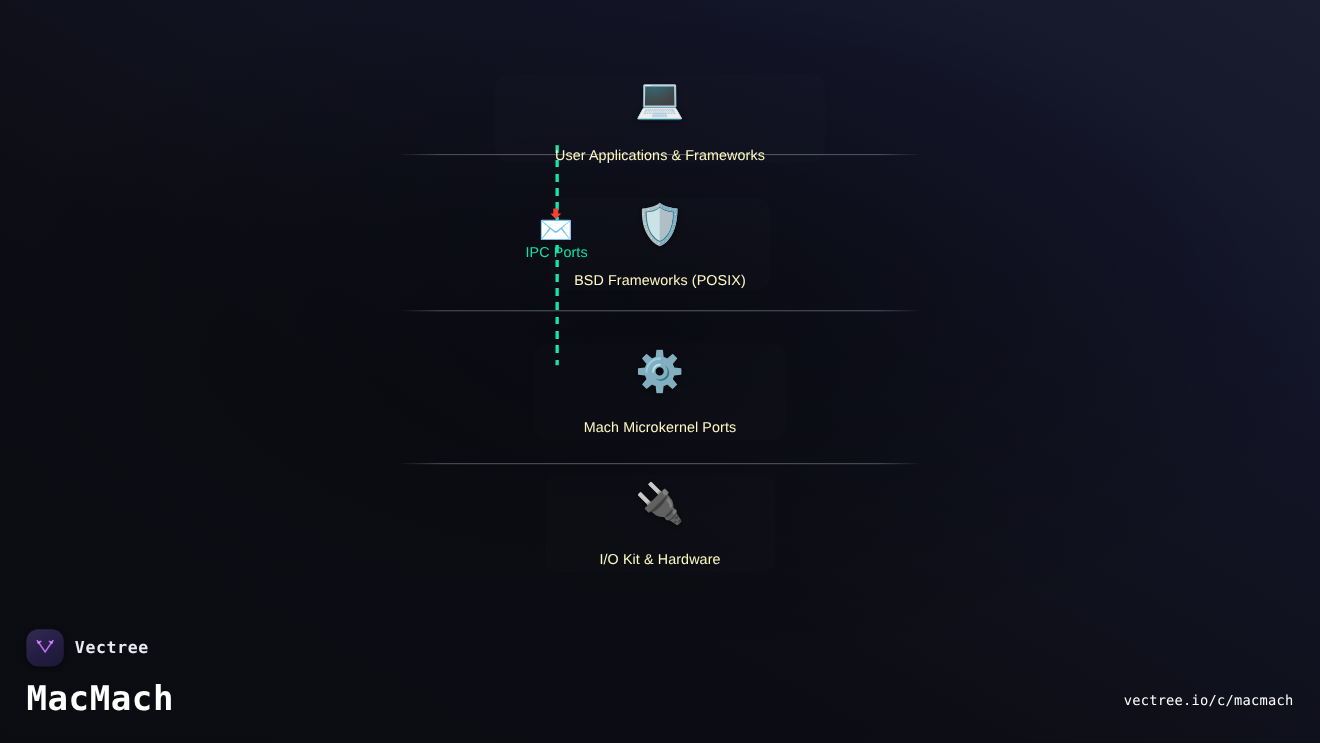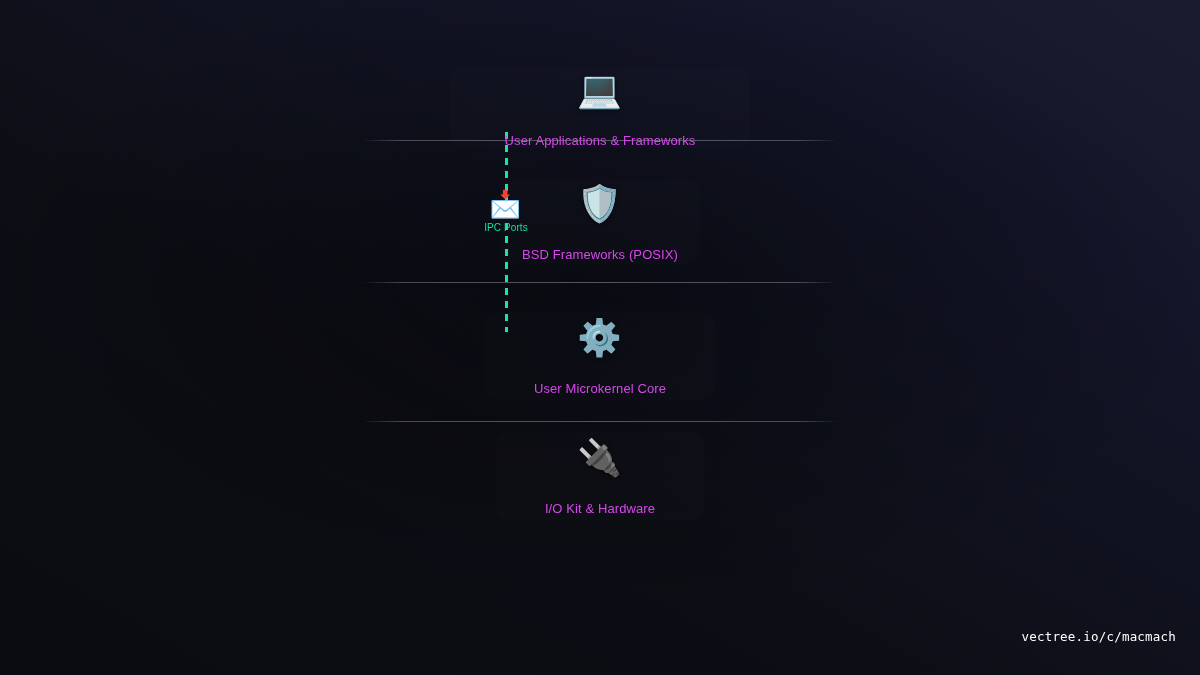--- a/index.html
+++ b/index.html
@@ -70,42 +70,42 @@
     background:rgba(255,255,255,0.012);
   }
   .node .glyph {
     font-size:36px; line-height:42px;
     filter:drop-shadow(0 1px 2px rgba(0,0,0,0.6));
     user-select:none;
   }
   .node .label {
     margin-top:22px;
     font-size:13px;
-    color:#d946ef;
+    color:#fef9c3;
     white-space:nowrap;
     letter-spacing:0.1px;
   }
 
   #node-userapps { left:85px; top:28px; width:300px; height:80px; }
   #node-bsd      { left:135px; top:140px; width:200px; height:84px; }
   #node-mach     { left:120px; top:272px; width:230px; height:88px; }
   #node-iokit    { left:130px; top:392px; width:210px; height:88px; }
 
   
   #node-ipc {
     position:absolute;
     left:108px; top:148px;
     width:66px; height:62px;
     display:flex; flex-direction:column;
     align-items:center; justify-content:flex-start;
   }
   #node-ipc .glyph { font-size:26px; line-height:32px; }
   #node-ipc .label {
     margin-top:2px;
-    font-size:10px;
+    font-size:13px;
     color:#14e0a0;
     white-space:nowrap;
     letter-spacing:0.1px;
   }
 
   
   #brand { position:absolute; left:24px; bottom:22px; }
 
   #brand-row { display:flex; align-items:center; gap:10px; }
 
@@ -167,26 +167,45 @@
       <span class="label">BSD Frameworks (POSIX)</span>
     </div>
 
     <div id="node-ipc">
       <span class="glyph">📩</span>
       <span class="label">IPC Ports</span>
     </div>
 
     <div class="node" id="node-mach">
       <span class="glyph">⚙️</span>
-      <span class="label">User Microkernel Core</span>
+      <span class="label">Mach Microkernel Ports</span>
     </div>
 
     <div class="node" id="node-iokit">
       <span class="glyph">🔌</span>
       <span class="label">I/O Kit &amp; Hardware</span>
     </div>
 
   </div>
 
+  <div id="brand">
+    <div id="brand-row">
+      <div id="brand-logo">
+        <svg width="20" height="20" viewBox="0 0 20 20" aria-hidden="true">
+          <g stroke="#c06ef0" stroke-width="1.5" stroke-linecap="round" fill="none">
+            <path d="M4.2 5.2 L10 13.6 L15.8 5.2"></path>
+            <path d="M4.2 5.2 L2.9 3.4"></path>
+            <path d="M4.2 5.2 L6.1 4.1"></path>
+            <path d="M15.8 5.2 L17.1 3.4"></path>
+            <path d="M15.8 5.2 L13.9 4.1"></path>
+          </g>
+          <circle cx="4.2" cy="5.2" r="1.25" fill="#d488f5"></circle>
+          <circle cx="15.8" cy="5.2" r="1.25" fill="#d488f5"></circle>
+        </svg>
+      </div>
+      <div id="brand-name">Vectree</div>
+    </div>
+    <div id="brand-title">MacMach</div>
+  </div>
 
   <div id="footer-url">vectree.io/c/macmach</div>
 
 </div>
 
 </body></html>

